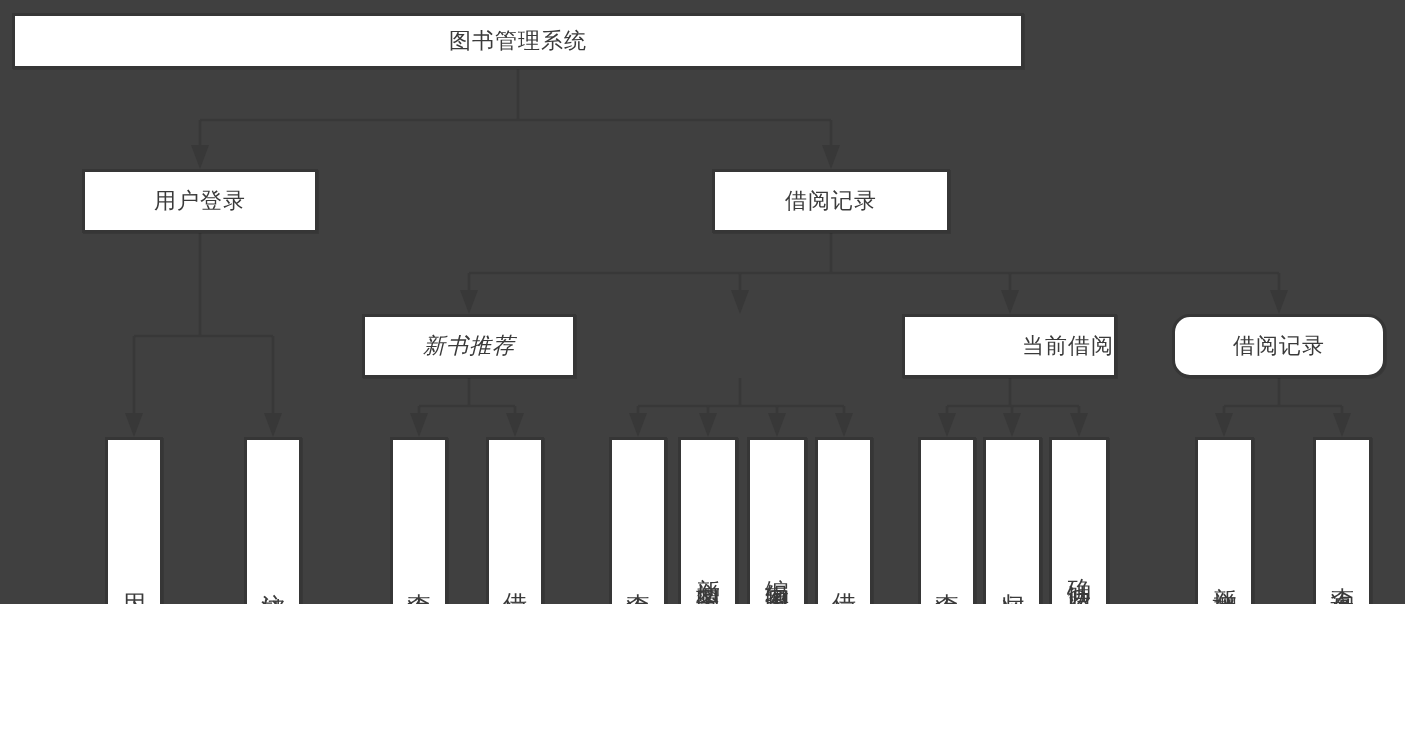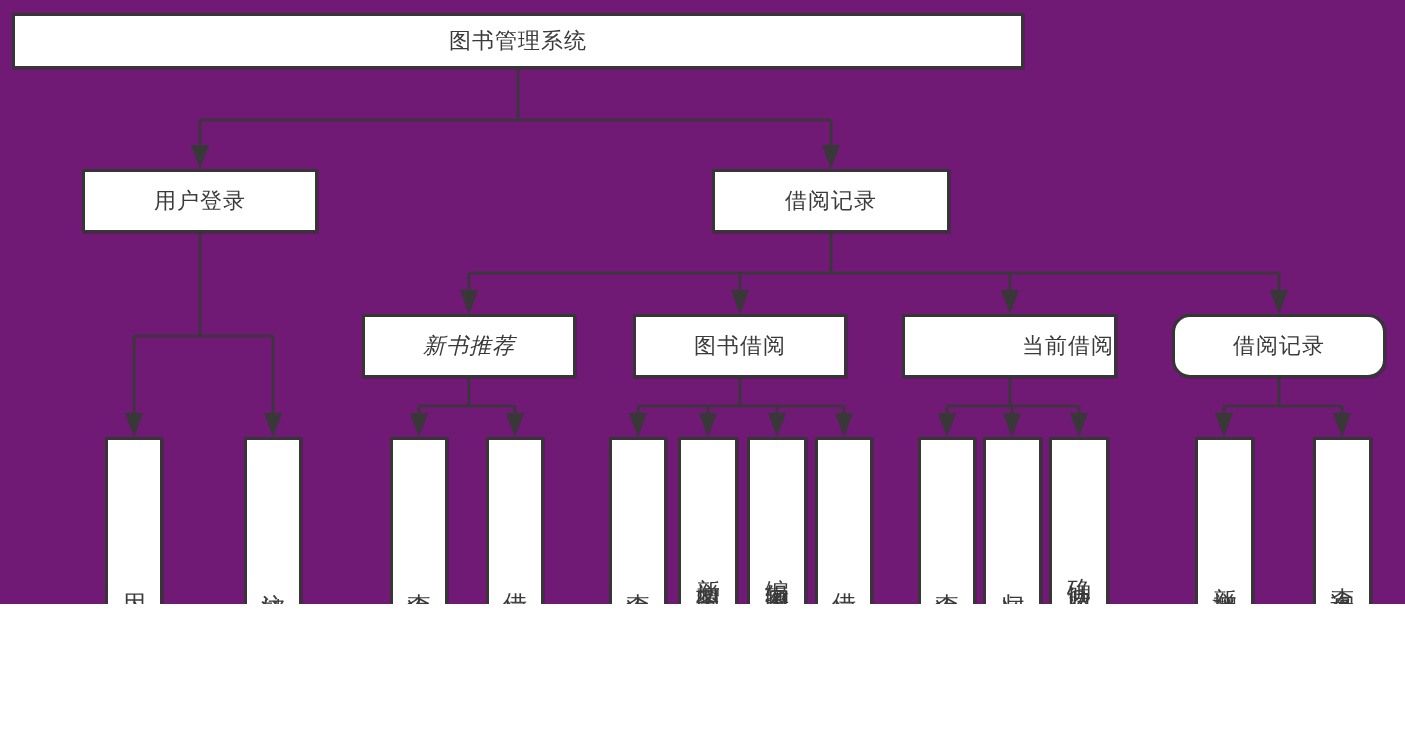--- a/index.html
+++ b/index.html
@@ -1,17 +1,17 @@
 <!DOCTYPE html>
 <html><head>
 <meta charset="utf-8">
 <style>
   html,body{margin:0;padding:0;background:#ffffff;}
   .canvas{
-    position:relative;width:1405px;height:604px;background:#701a75;
+    position:relative;width:1405px;height:604px;background:#404040;
     font-family:"DejaVu Sans",sans-serif;color:#3a3a3a;overflow:hidden;
   }
   #connectors{position:absolute;left:0;top:0;width:1405px;height:747px;}
   .cline{stroke:#383838;stroke-width:2.6;fill:none;}
   .ctri{fill:#383838;stroke:none;}
   .box{
     position:absolute;box-sizing:border-box;background:#ffffff;
     border:3px solid #363636;display:flex;align-items:center;justify-content:center;
     box-shadow:1px 1px 0 rgba(0,0,0,0.12);
   }
@@ -92,23 +92,20 @@
   <div class="box h-box" style="left:82px;top:169px;width:236px;height:64px;">
     <span>用户登录</span>
   </div>
   <div class="box h-box" style="left:712px;top:169px;width:238px;height:64px;">
     <span>借阅记录</span>
   </div>
 
   <div class="box h-box" style="left:362px;top:314px;width:214px;height:64px;font-style:italic;">
     <span>新书推荐</span>
   </div>
-  <div class="box h-box" style="left:633px;top:314px;width:214px;height:64px;">
-    <span>图书借阅</span>
-  </div>
   <div class="box h-box" style="left:902px;top:314px;width:215px;height:64px;justify-content:flex-end;">
     <span>当前借阅</span>
   </div>
   <div class="box h-box" style="left:1172px;top:314px;width:214px;height:64px;border-radius:18px;">
     <span>借阅记录</span>
   </div>
 
   <div class="box v-box" style="left:105px;top:437px;width:58px;height:298px;">
     <span class="vtext">用户登录</span>
   </div>

